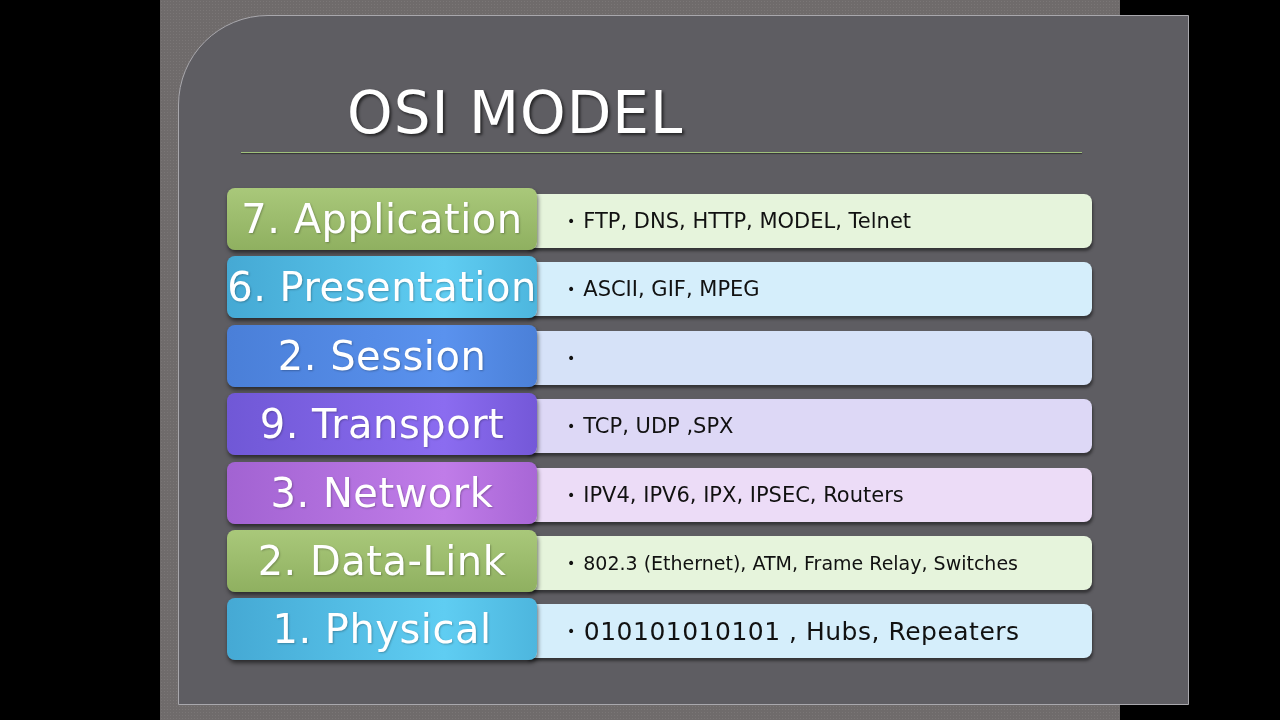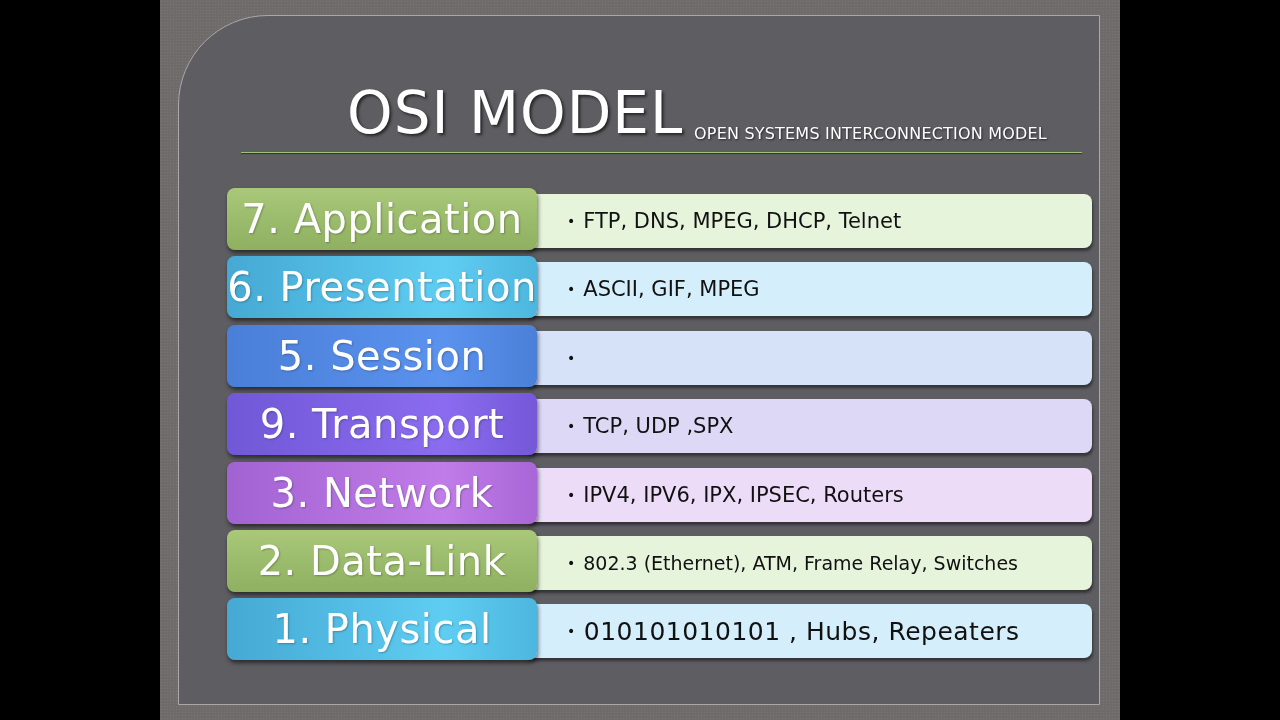--- a/index.html
+++ b/index.html
@@ -1,19 +1,19 @@
 <!DOCTYPE html>
 <html><head>
   <meta charset="utf-8">
   <style>
     html, body { margin:0; padding:0; }
     body { width:1280px; height:720px; background:#000; position:relative; overflow:hidden; font-family:"DejaVu Sans", sans-serif; }
     .slide { position:absolute; left:160px; top:0; width:960px; height:720px; background:#6f6b6b;
       background-image: radial-gradient(#7a7676 0.6px, transparent 0.8px); background-size:3px 3px; }
-    .frame { position:absolute; left:18px; top:15px; width:922px; height:690px; background:#5e5d62;
+    .frame { position:absolute; left:18px; top:15px; width:1011px; height:690px; background:#5e5d62;
       border:1.5px solid #a9a8ad; border-top-left-radius:90px; box-sizing:border-box; }
     .title { position:absolute; left:168px; top:68px; font-size:58px; color:#fff; letter-spacing:1px;
       text-shadow:2px 2px 3px rgba(0,0,0,0.6); font-family:"DejaVu Sans", sans-serif; line-height:1; }
     .subtitle { position:absolute; left:515px; top:108px; font-size:16px; color:#fff;
       text-shadow:1px 1px 2px rgba(0,0,0,0.6); letter-spacing:0.2px; }
     .rule { position:absolute; left:62px; top:136px; width:841px; height:1px; background:#9fc07b;
       box-shadow:0 1px 1px rgba(0,0,0,0.5); }
     .rows { position:absolute; left:48px; top:172px; }
     .row { position:relative; height:68.4px; }
     .layer { position:absolute; left:0; top:0; width:310px; height:62px; border-radius:8px; color:#fff;
@@ -27,40 +27,39 @@
     .desc.large { font-size:25px; letter-spacing:0.5px; }
     .cursor { position:absolute; left:674px; top:305px; width:0; height:0;
       border-left:5px solid #fff; border-bottom:7px solid transparent; }
   </style>
 </head>
 <body>
 
 <div class="slide">
   <div class="frame">
     <div class="title">OSI MODEL</div>
-    <div class="subtitle">OPEN SYSTEMS INTERCONNECTION MODEL</div>
     <div class="rule"></div>
 
     <div class="rows">
       <div class="row">
         <div class="layer" style="background:linear-gradient(180deg,#a9c87a,#8fb060);">7. Application</div>
         <div class="desc" style="background:#e6f4dc;">
           <span class="bullet">•</span>
-          <span>FTP, DNS, MPEG, DHCP, Telnet</span>
+          <span>FTP, DNS, HTTP, MODEL, Telnet</span>
         </div>
       </div>
       <div class="row">
         <div class="layer" style="background:linear-gradient(90deg,#45a9d4,#5fcdf2 70%,#4db6de);">6. Presentation</div>
         <div class="desc" style="background:#d5eefb;">
           <span class="bullet">•</span>
           <span>ASCII, GIF, MPEG</span>
         </div>
       </div>
       <div class="row">
-        <div class="layer" style="background:linear-gradient(90deg,#4a7fd8,#5a92ee 70%,#4b80d8);">5. Session</div>
+        <div class="layer" style="background:linear-gradient(90deg,#4a7fd8,#5a92ee 70%,#4b80d8);">2. Session</div>
         <div class="desc" style="background:#d6e2f8;">
           <span class="bullet">•</span>
         </div>
       </div>
       <div class="row">
         <div class="layer" style="background:linear-gradient(90deg,#7058d6,#8b6cf0 70%,#7458d8);">9. Transport</div>
         <div class="desc" style="background:#ddd8f6;">
           <span class="bullet">•</span>
           <span>TCP, UDP ,SPX</span>
         </div>

